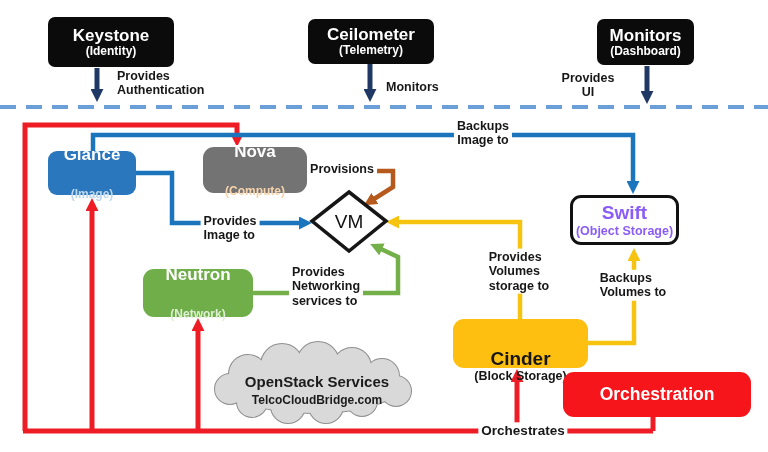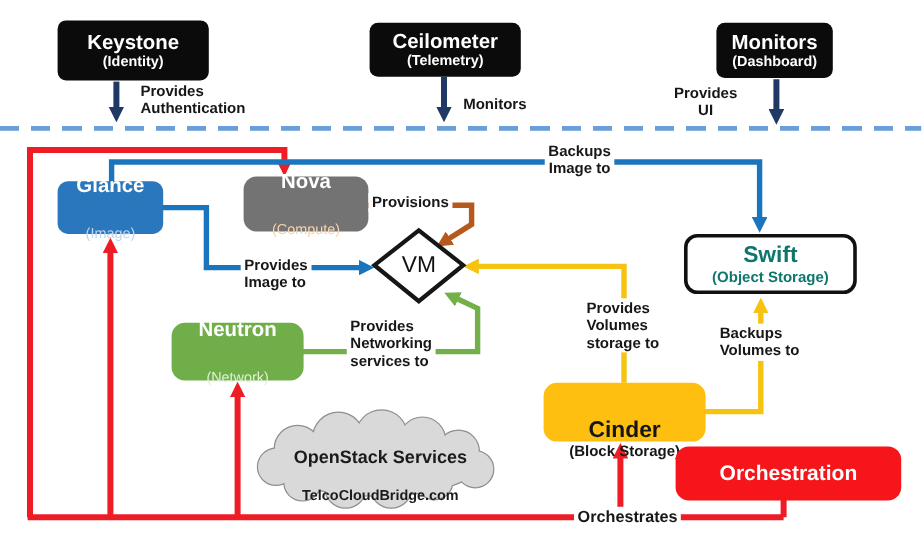--- a/index.html
+++ b/index.html
@@ -9,21 +9,21 @@
   .sep{position:absolute;left:0;right:0;top:105px;height:4px;z-index:0;
        background:repeating-linear-gradient(90deg,#6b9fd8 0 16px,transparent 16px 26px);}
   .node{position:absolute;z-index:2;display:flex;flex-direction:column;align-items:center;
         justify-content:center;text-align:center;line-height:1.12;box-sizing:border-box;}
   .node .t{font-weight:700;}
   .node .s{font-weight:700;}
   .black{background:#0b0b0b;color:#fff;border-radius:7px;}
   .black .t{font-size:17px;}
   .black .s{font-size:12px;}
   .svc .t{font-size:17px;color:#fff;font-weight:600;text-align:center;}
-  .svc .s{font-size:12px;font-weight:400;margin-top:24px;}
+  .svc .s{font-size:12px;font-weight:700;margin-top:24px;}
   .elabel{position:absolute;z-index:3;font-weight:700;font-size:12.5px;color:#171717;
           line-height:1.14;white-space:pre-line;text-align:center;}
   .c{transform:translate(-50%,-50%);}
   .bg{background:#ffffff;padding:1px 3px;}
   .left{text-align:left;}
   .vm-label{position:absolute;z-index:3;left:330px;top:211px;width:38px;text-align:center;
             font-size:19px;font-weight:400;color:#111;}
   .cloudtxt{position:absolute;z-index:3;font-weight:800;color:#1b1b1b;text-align:center;
             transform:translateX(-50%);}
 </style>
@@ -129,21 +129,21 @@
     <span class="s" style="color:#bdd7ee;">(Image)</span>
   </div>
   <div class="node svc" style="left:203px;top:147px;width:104px;height:46px;background:#737373;border-radius:11px;">
     <span class="t">Nova</span>
     <span class="s" style="color:#f7d4ab;">(Compute)</span>
   </div>
   <div class="node svc" style="left:143px;top:269px;width:110px;height:48px;background:#6fae49;border-radius:11px;">
     <span class="t">Neutron</span>
     <span class="s" style="color:#dff0d4;">(Network)</span>
   </div>
-  <div class="node" style="left:570px;top:195px;width:144px;height:50px;background:#ffffff;border:3px solid #111;border-radius:11px;color:#0f766e;">
+  <div class="node" style="left:570px;top:195px;width:109px;height:50px;background:#ffffff;border:3px solid #111;border-radius:11px;color:#8b5cf6;">
     <span class="t" style="font-size:19px;font-weight:800;">Swift</span>
     <span class="s" style="font-size:12.5px;font-weight:800;">(Object Storage)</span>
   </div>
   <div class="node" style="left:453px;top:319px;width:135px;height:49px;background:#febf10;border-radius:11px;color:#161616;">
     <span class="t" style="font-size:19px;font-weight:800;margin-top:44px;">Cinder</span>
     <span class="s" style="font-size:12.5px;font-weight:800;">(Block Storage)</span>
   </div>
   <div class="node" style="left:563px;top:372px;width:188px;height:45px;background:#f5151b;border-radius:11px;color:#fff;">
     <span class="t" style="font-size:17.5px;font-weight:800;">Orchestration</span>
   </div>
@@ -164,15 +164,15 @@
 Networking
 services to</div>
   <div class="elabel c bg left" style="left:519px;top:271px;">Provides
 Volumes
 storage to</div>
   <div class="elabel c bg left" style="left:633px;top:285px;">Backups
 Volumes to</div>
   <div class="elabel c bg" style="left:523px;top:431px;font-size:13.5px;">Orchestrates</div>
 
   <div class="cloudtxt" style="left:317px;top:373px;font-size:15px;width:200px;">OpenStack Services</div>
-  <div class="cloudtxt" style="left:317px;top:406px;font-size:12px;width:200px;">TelcoCloudBridge.com</div>
+  <div class="cloudtxt" style="left:317px;top:393px;font-size:12px;width:200px;">TelcoCloudBridge.com</div>
 
 </div>
 
 </body></html>

